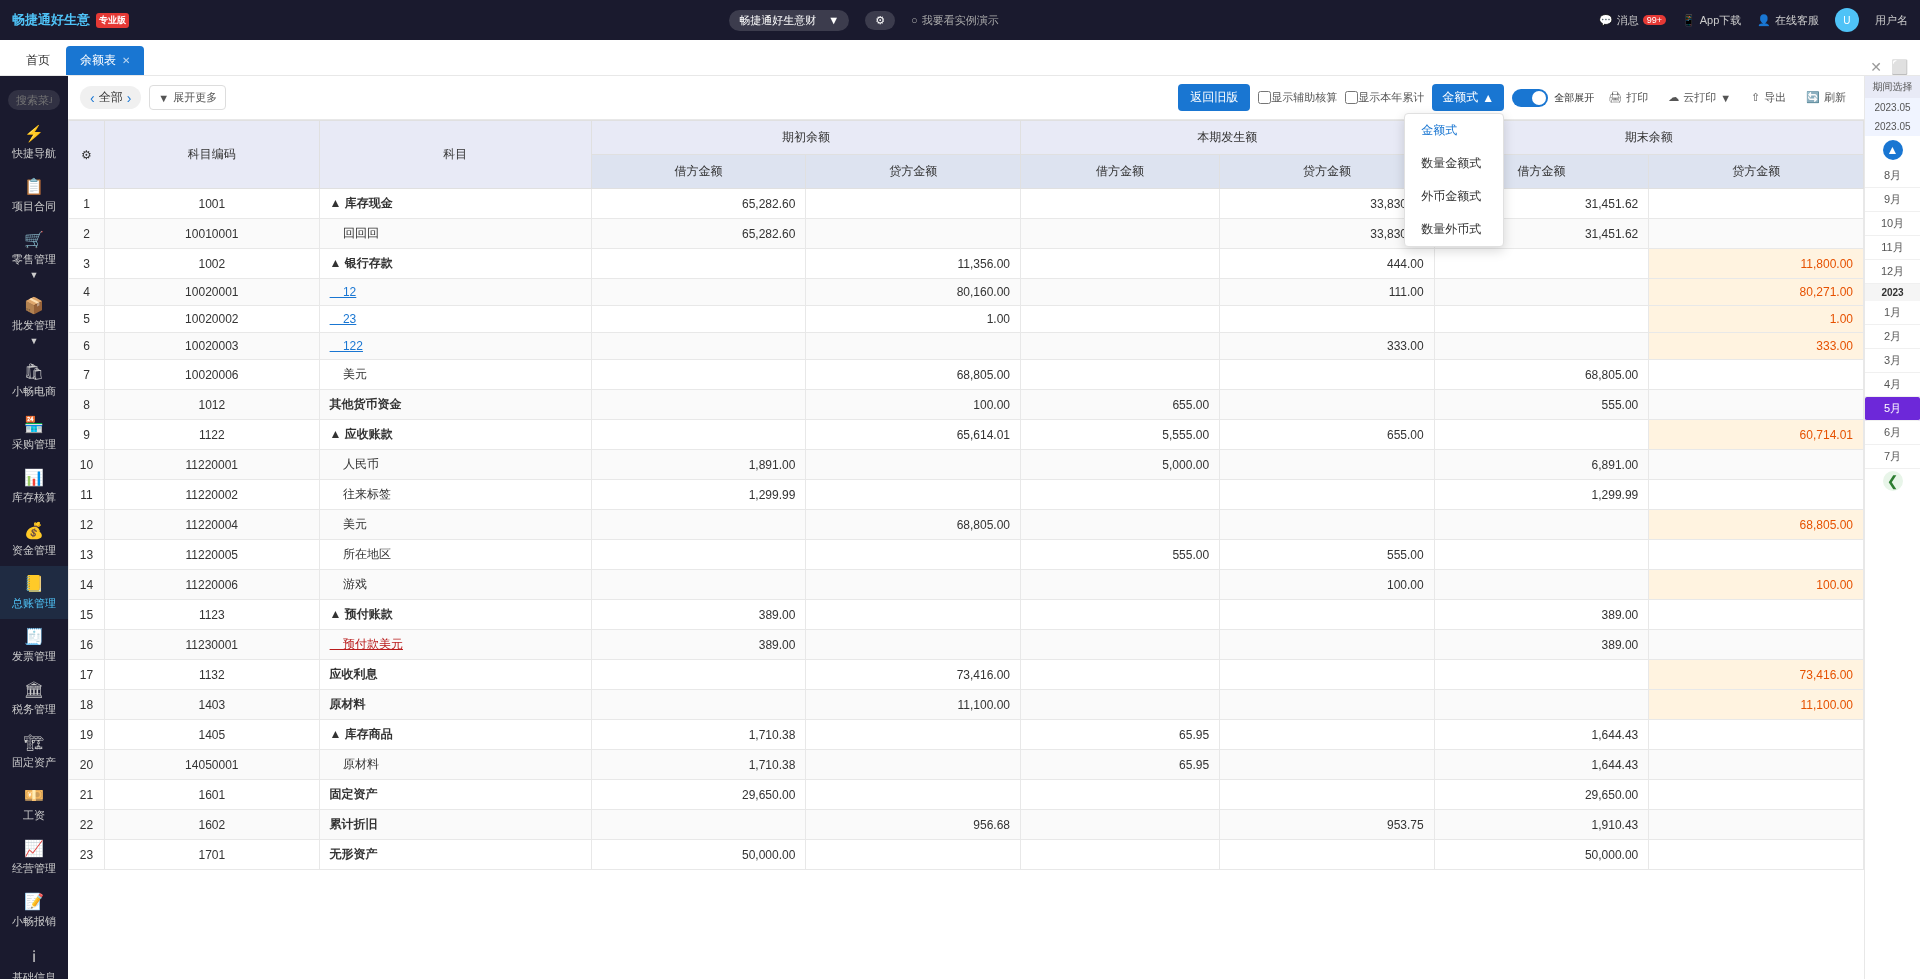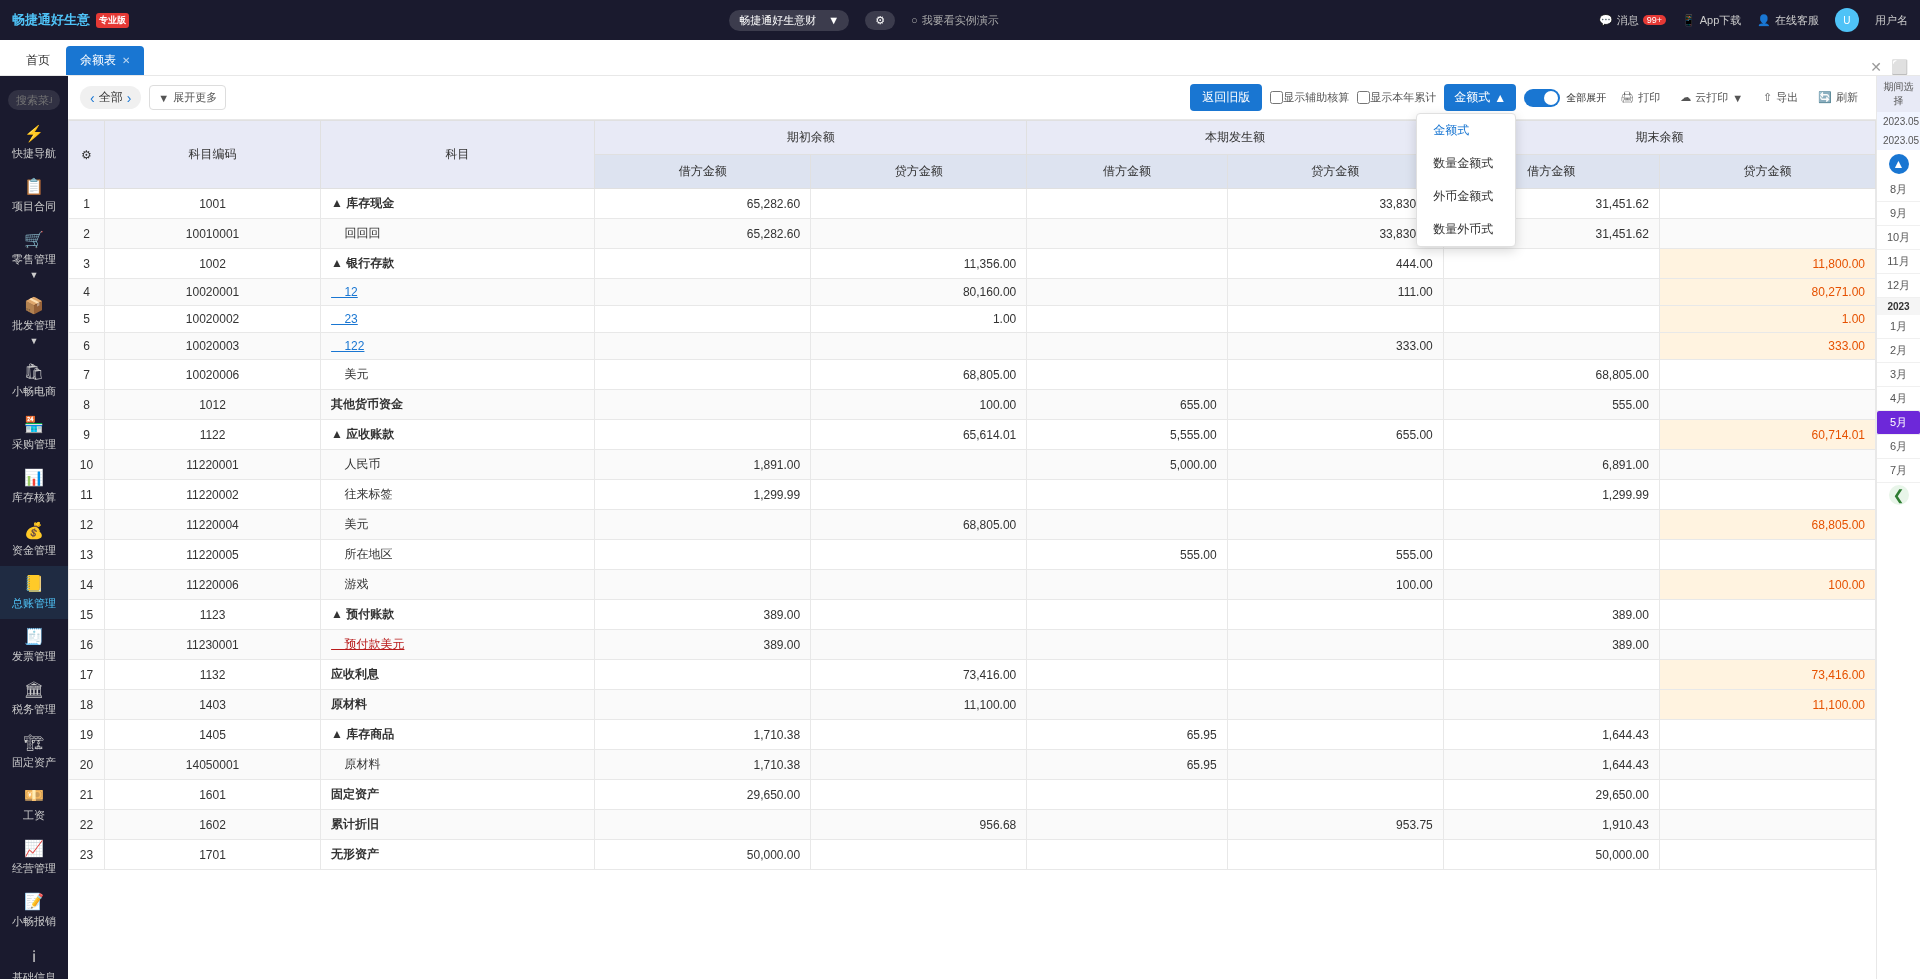--- a/index.html
+++ b/index.html
@@ -67,21 +67,21 @@
     thead tr { background: #e8eaf6; }
     th { padding: 8px 10px; text-align: center; font-weight: 500; color: #333; border: 1px solid #e0e0e0; white-space: nowrap; font-size: 12px; }
     td { padding: 6px 10px; border: 1px solid #e8e8e8; text-align: center; white-space: nowrap; }
     tr:nth-child(even) td { background: #fafafa; }
     .num-col { text-align: right; }
     .text-col { text-align: left; }
     .highlighted { background: #fff3e0 !important; color: #e65100; font-weight: 500; }
     .header-group th { background: #dde3f0; }
 
     
-    .period-sidebar { width: 44px; background: #fff; border-left: 1px solid #e8e8e8; display: flex; flex-direction: column; font-size: 11px; overflow-y: auto; flex-shrink: 0; }
+    .period-sidebar { width: 56px; background: #fff; border-left: 1px solid #e8e8e8; display: flex; flex-direction: column; font-size: 11px; overflow-y: auto; flex-shrink: 0; }
     .period-header { background: #e8eaf6; padding: 4px; text-align: center; font-size: 10px; color: #555; }
     .period-item { padding: 4px 6px; text-align: center; cursor: pointer; color: #555; border-bottom: 1px solid #f0f0f0; }
     .period-item.active { background: #6d28d9; color: #fff; border-radius: 2px; }
     .period-year-group { padding: 3px 6px; font-weight: bold; color: #333; font-size: 10px; text-align: center; background: #f5f5f5; }
     .period-nav { display: flex; justify-content: center; gap: 4px; padding: 4px; }
     .period-nav-btn { width: 20px; height: 20px; border-radius: 50%; background: #1976d2; color: #fff; display: flex; align-items: center; justify-content: center; cursor: pointer; font-size: 12px; }
     .period-expand { background: #e8f5e9; border-radius: 50%; width: 20px; height: 20px; display: flex; align-items: center; justify-content: center; cursor: pointer; margin: 2px auto; font-size: 14px; color: #2e7d32; }
 
     .relative { position: relative; }
   </style>

